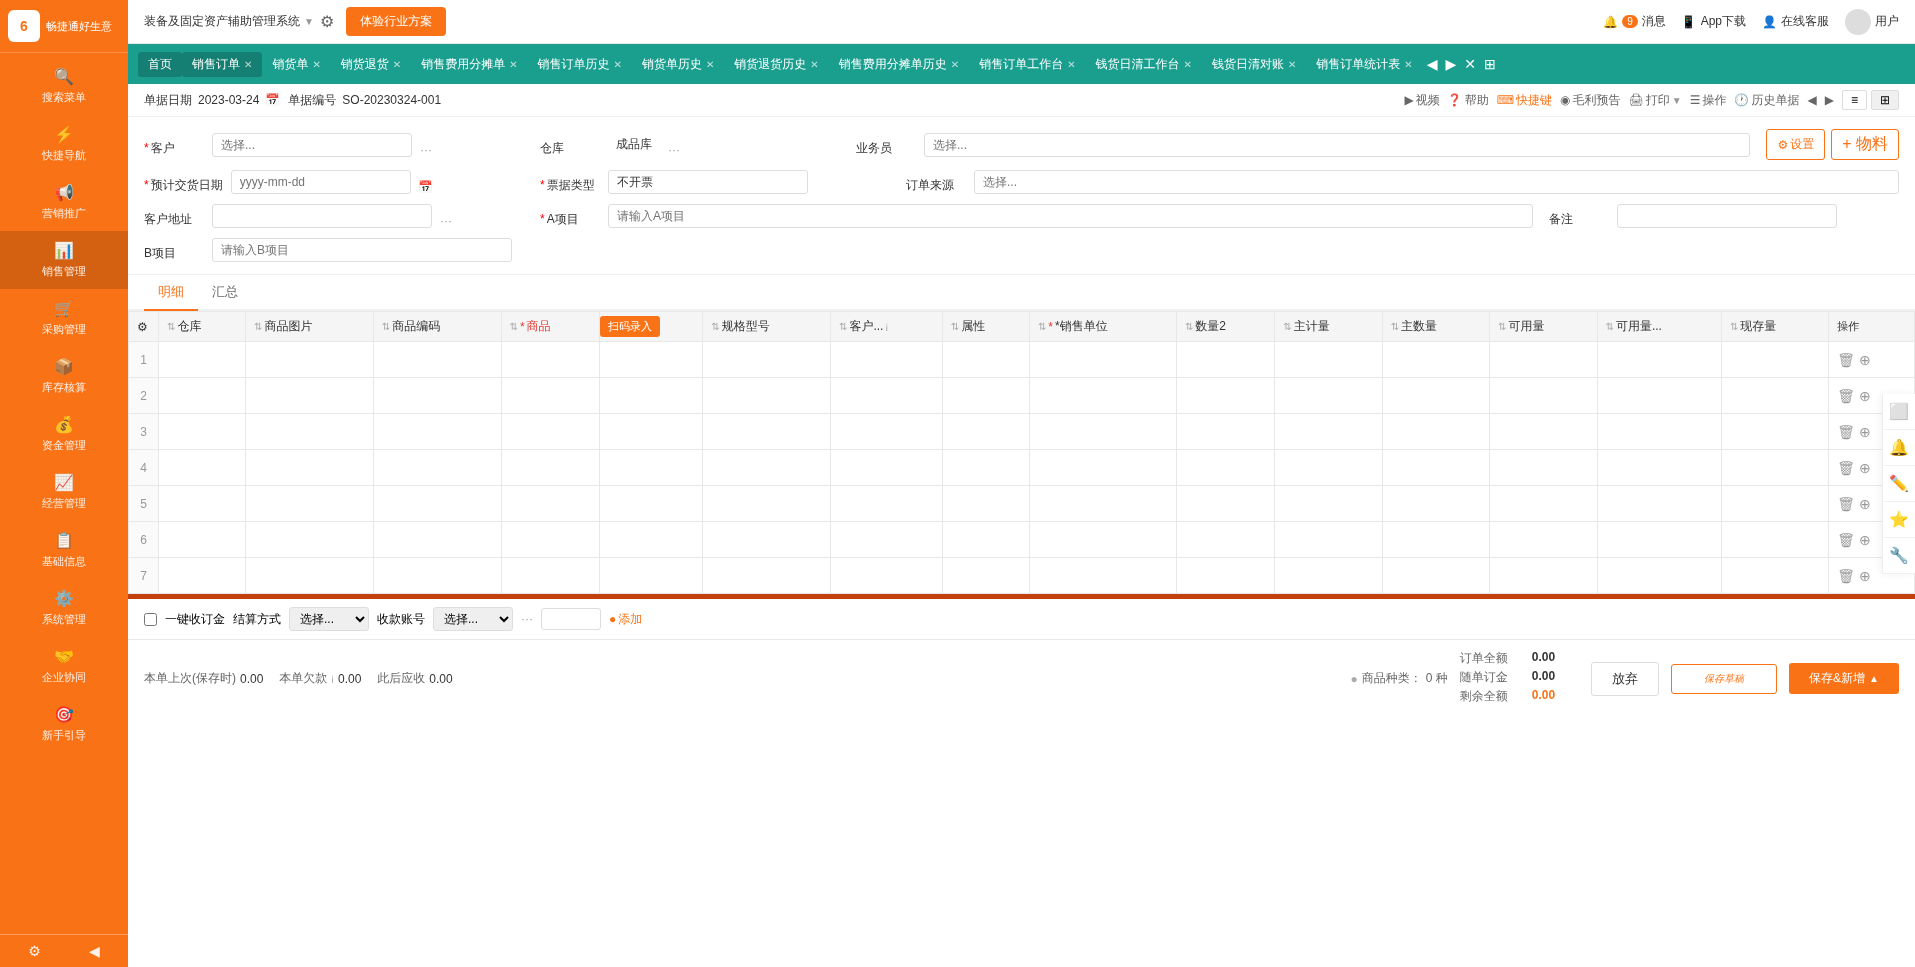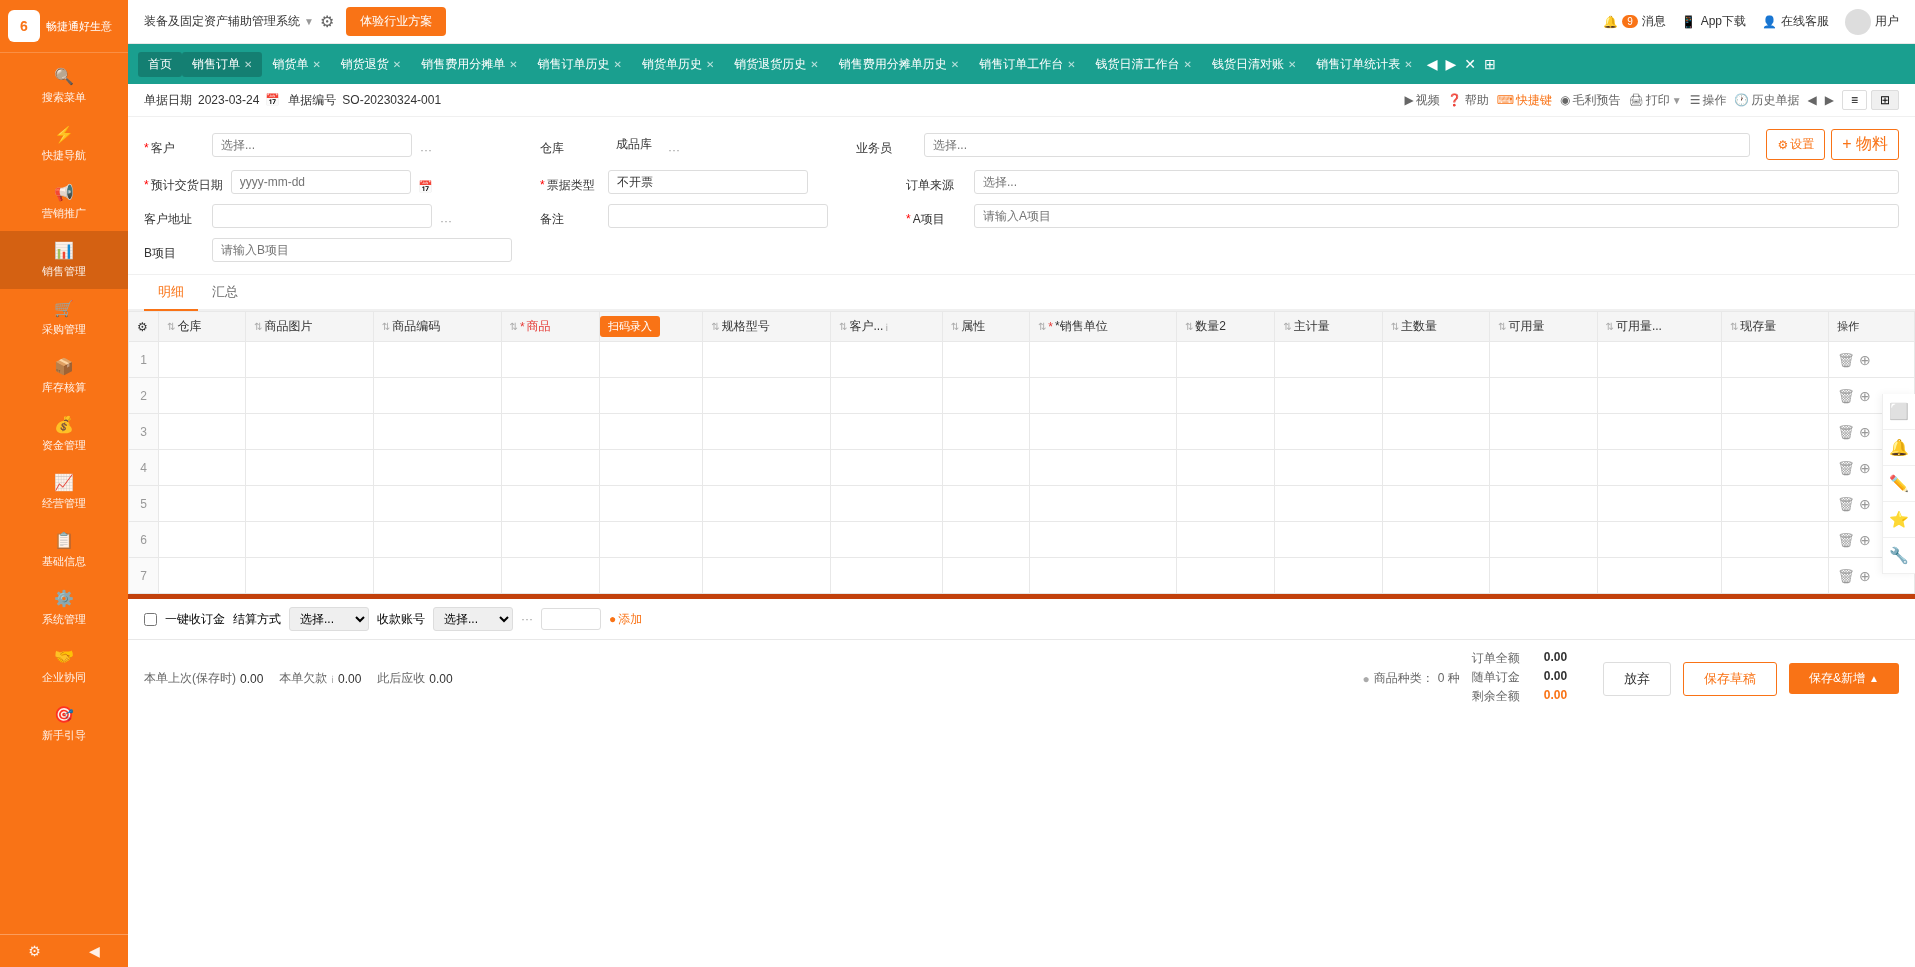--- a/index.html
+++ b/index.html
@@ -216,21 +216,21 @@
     .order-line .label { color: #666; }
     .order-line .val { color: #333; font-weight: bold; }
     .order-line .val.highlight { color: #f97316; }
 
     .discard-btn {
       border: 1px solid #ddd; background: #fff; padding: 7px 20px;
       border-radius: 3px; cursor: pointer; color: #333; font-size: 13px;
     }
     .save-draft-btn {
       border: 1px solid #f97316; background: #fff; color: #f97316;
-      padding: 7px 20px; border-radius: 3px; cursor: pointer; font-size: 13px;
+      padding: 7px 32px; border-radius: 3px; cursor: pointer; font-size: 10px; font-style: italic;
     }
     .save-new-btn {
       background: #f97316; color: #fff; border: none;
       padding: 7px 20px; border-radius: 3px; cursor: pointer; font-size: 13px;
       display: flex; align-items: center; gap: 4px;
     }
     .goods-count { display: flex; align-items: center; gap: 4px; color: #666; font-size: 12px; margin-right: auto; }
 
     
     .float-right {
@@ -500,27 +500,27 @@
           <input class="form-input" type="text" style="flex: 1 1 0%;" placeholder="选择...">
         </div>
       </div>
 
       <div class="form-row">
         <div class="form-field" style="max-width:380px;">
           <span class="form-field-label">客户地址</span>
           <input class="form-input" type="text" style="max-width: 220px;">
           <span class="form-more">···</span>
         </div>
+        <div class="form-field" style="flex:1;">
+          <span class="form-field-label required">A项目</span>
+          <input class="form-input" type="text" style="flex: 1 1 0%;" placeholder="请输入A项目">
+        </div>
         <div class="form-field" style="max-width:350px;">
           <span class="form-field-label">备注</span>
           <input class="form-input" type="text" style="max-width: 220px;">
-        </div>
-        <div class="form-field" style="flex:1;">
-          <span class="form-field-label required">A项目</span>
-          <input class="form-input" type="text" style="flex: 1 1 0%;" placeholder="请输入A项目">
         </div>
       </div>
 
       <div class="form-row" style="margin-bottom:0;">
         <div class="form-field" style="max-width:380px;">
           <span class="form-field-label">B项目</span>
           <input class="form-input" type="text" style="max-width: 300px;" placeholder="请输入B项目">
         </div>
       </div>
     </div>

